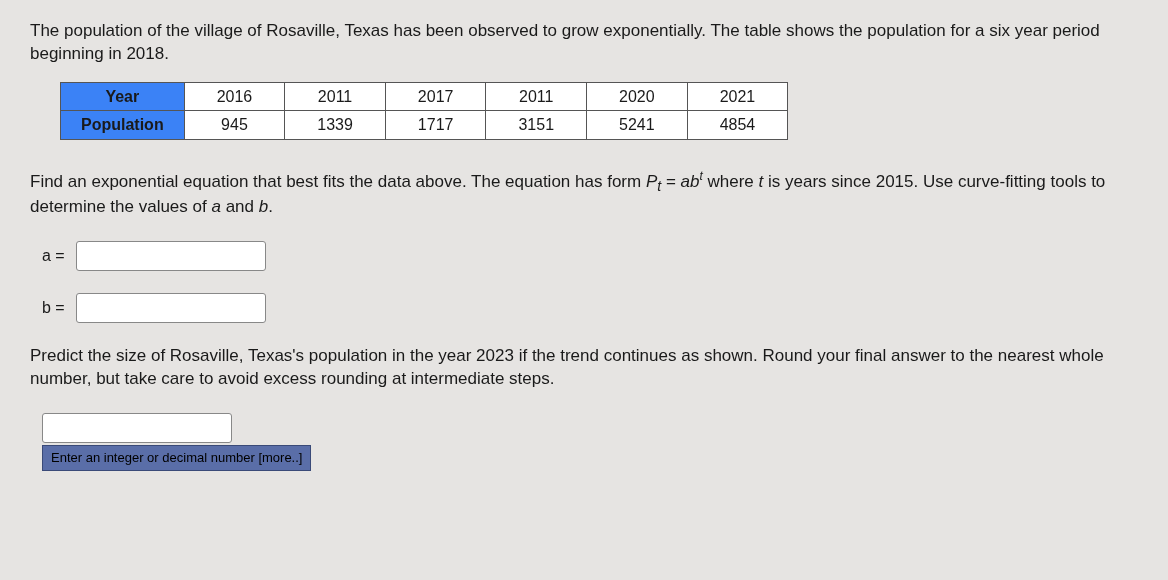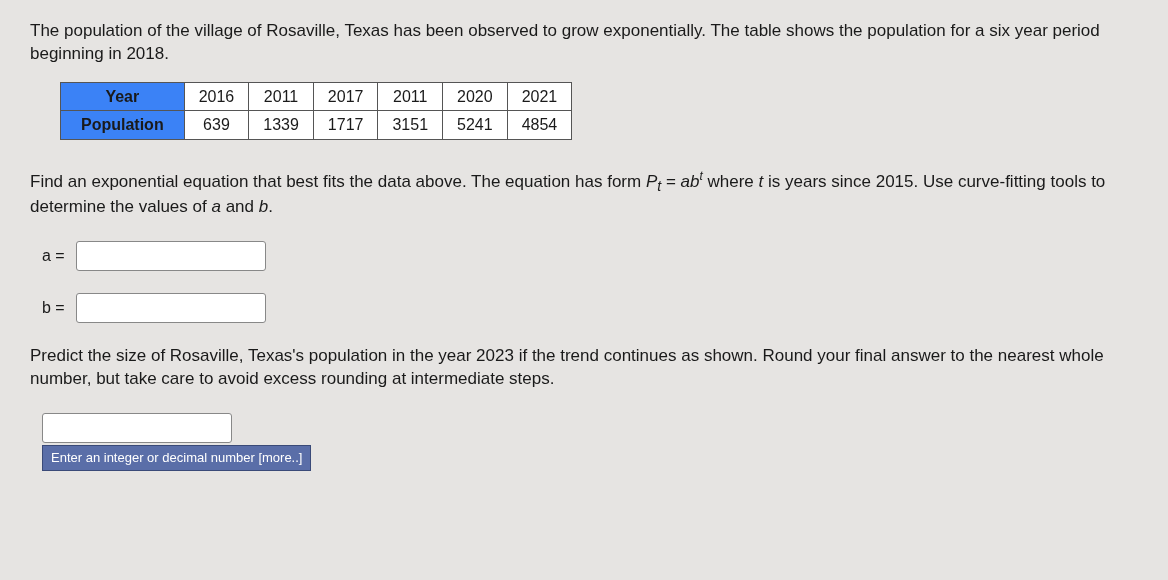--- a/index.html
+++ b/index.html
@@ -15,21 +15,21 @@
     line-height: 1.35;
   }
   .intro { margin-bottom: 16px; }
   table.data {
     border-collapse: collapse;
     margin: 0 0 28px 30px;
     background: #fff;
   }
   table.data td {
     border: 1px solid #555;
-    padding: 3px 14px;
+    padding: 3px 32px;
     text-align: center;
     font-size: 16px;
   }
   table.data td.rowhead {
     font-weight: bold;
     background: #3b82f6;
     padding: 3px 20px;
   }
   .paragraph { margin-bottom: 22px; }
   .form-row {
@@ -50,21 +50,21 @@
     border-radius: 3px;
     padding: 2px 6px;
     font-size: 15px;
   }
   .predict-box {
     margin: 14px 0 0 12px;
   }
   .hint {
     display: inline-block;
     background: #5a6ea8;
-    color: #ffffff;
+    color: #000000;
     font-size: 13px;
     padding: 3px 8px;
     border: 1px solid #3a4a78;
     margin-top: 2px;
   }
   .math-i { font-style: italic; }
   .sup { font-size: 0.7em; vertical-align: super; font-style: italic; }
 </style>
 </head>
 <body>
@@ -77,21 +77,21 @@
     <td class="rowhead">Year</td>
     <td>2016</td>
     <td>2011</td>
     <td>2017</td>
     <td>2011</td>
     <td>2020</td>
     <td>2021</td>
   </tr>
   <tr>
     <td class="rowhead">Population</td>
-    <td>639</td>
+    <td>945</td>
     <td>1339</td>
     <td>1717</td>
     <td>3151</td>
     <td>5241</td>
     <td>4854</td>
   </tr>
 </tbody>
   </table>
 
 <div class="paragraph">

